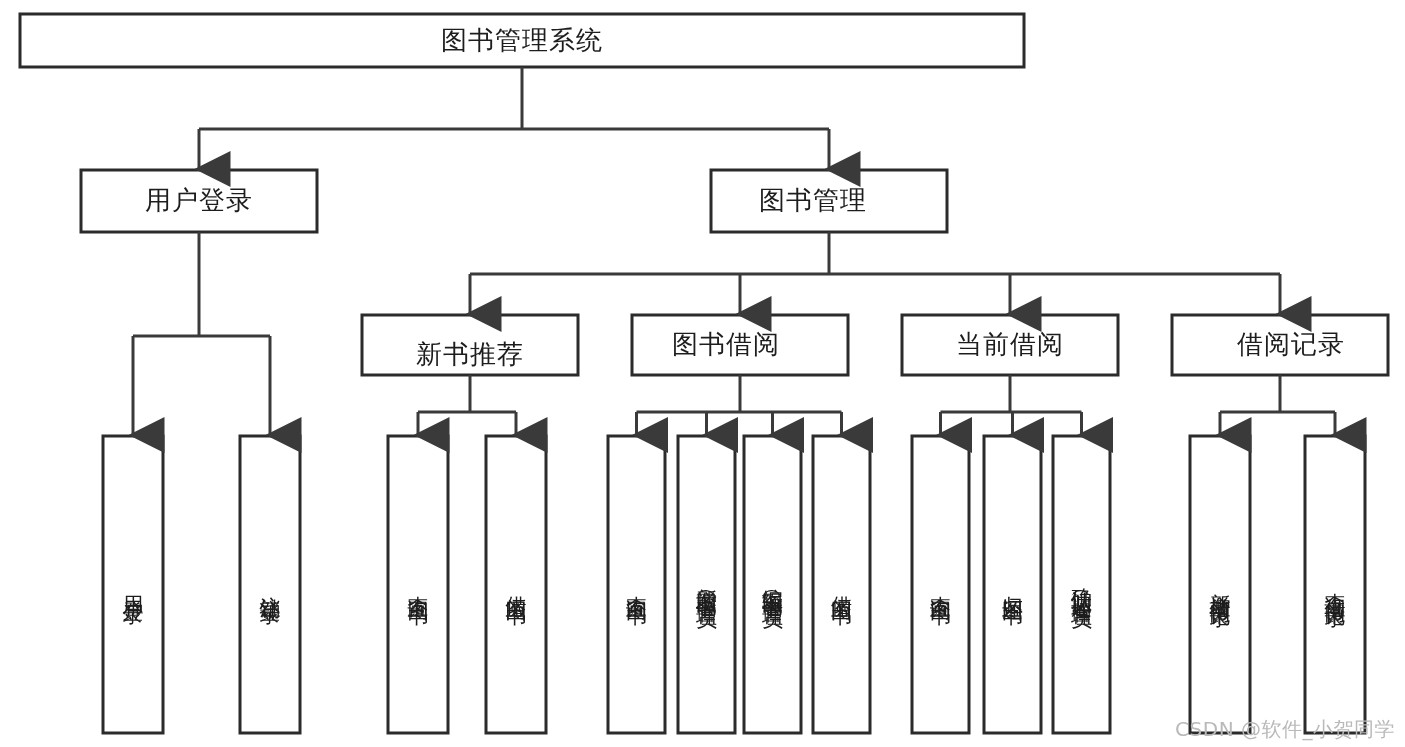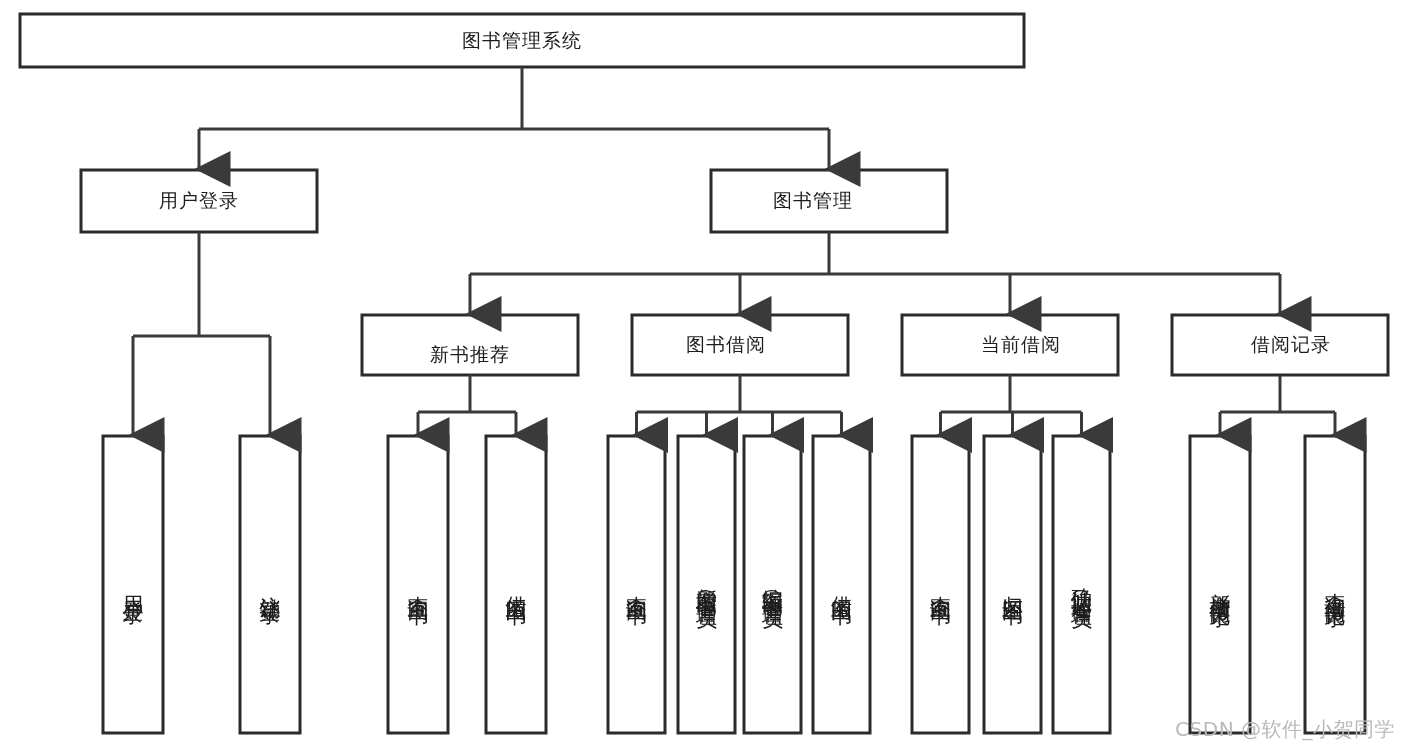--- a/index.html
+++ b/index.html
@@ -41,21 +41,21 @@
   .arrow-head {
     fill: #3a3a3a;
     stroke: none;
   }
   .node-label {
     position: absolute;
     display: flex;
     align-items: center;
     justify-content: center;
     color: #1d1d1d;
-    font-size: 19px;
+    font-size: 26px;
     letter-spacing: 1px;
     line-height: 1.15;
     text-align: center;
     pointer-events: none;
     white-space: nowrap;
   }
   .node-label.vertical {
     writing-mode: vertical-rl;
     text-orientation: upright;
     font-size: 21px;
@@ -145,21 +145,21 @@
         <line x1="1335" y1="412" x2="1335" y2="435" class="conn" marker-end="url(#ah)"></line>
       </g>
   </svg>
 
   <div id="labels-layer">
       <div class="node-label" style="left: 20px; top: 14px; width: 1004px; height: 53px;">图书管理系统</div>
       <div class="node-label" style="left: 81px; top: 170px; width: 236px; height: 62px;">用户登录</div>
       <div class="node-label" style="left: 711px; top: 170px; width: 204px; height: 62px;">图书管理</div>
       <div class="node-label" style="left: 362px; top: 325px; width: 216px; height: 60px; text-align: center;">新书推荐</div>
       <div class="node-label" style="left: 632px; top: 315px; width: 188px; height: 60px;">图书借阅</div>
-      <div class="node-label" style="left: 902px; top: 315px; width: 216px; height: 60px; padding-left: 11px;">当前借阅</div>
+      <div class="node-label" style="left: 902px; top: 315px; width: 216px; height: 60px;">当前借阅</div>
       <div class="node-label" style="left: 1172px; top: 315px; width: 216px; height: 60px; margin-left: 11px;">借阅记录</div>
       <div class="node-label vertical" style="left: 103px; top: 436px; width: 60px; height: 297px;">用户登录</div>
       <div class="node-label vertical" style="left: 240px; top: 436px; width: 60px; height: 297px;">注销登录</div>
       <div class="node-label vertical" style="left: 388px; top: 436px; width: 60px; height: 297px;">查询图书</div>
       <div class="node-label vertical" style="left: 486px; top: 436px; width: 60px; height: 297px;">借阅图书</div>
       <div class="node-label vertical" style="left: 608px; top: 436px; width: 57px; height: 297px;">查询图书</div>
       <div class="node-label vertical" style="left: 678px; top: 436px; width: 57px; height: 297px;">新增图书（管理员）</div>
       <div class="node-label vertical" style="left: 744px; top: 436px; width: 57px; height: 297px;">编辑图书（管理员）</div>
       <div class="node-label vertical" style="left: 813px; top: 436px; width: 57px; height: 297px;">借阅图书</div>
       <div class="node-label vertical" style="left: 912px; top: 436px; width: 57px; height: 297px;">查询图书</div>

